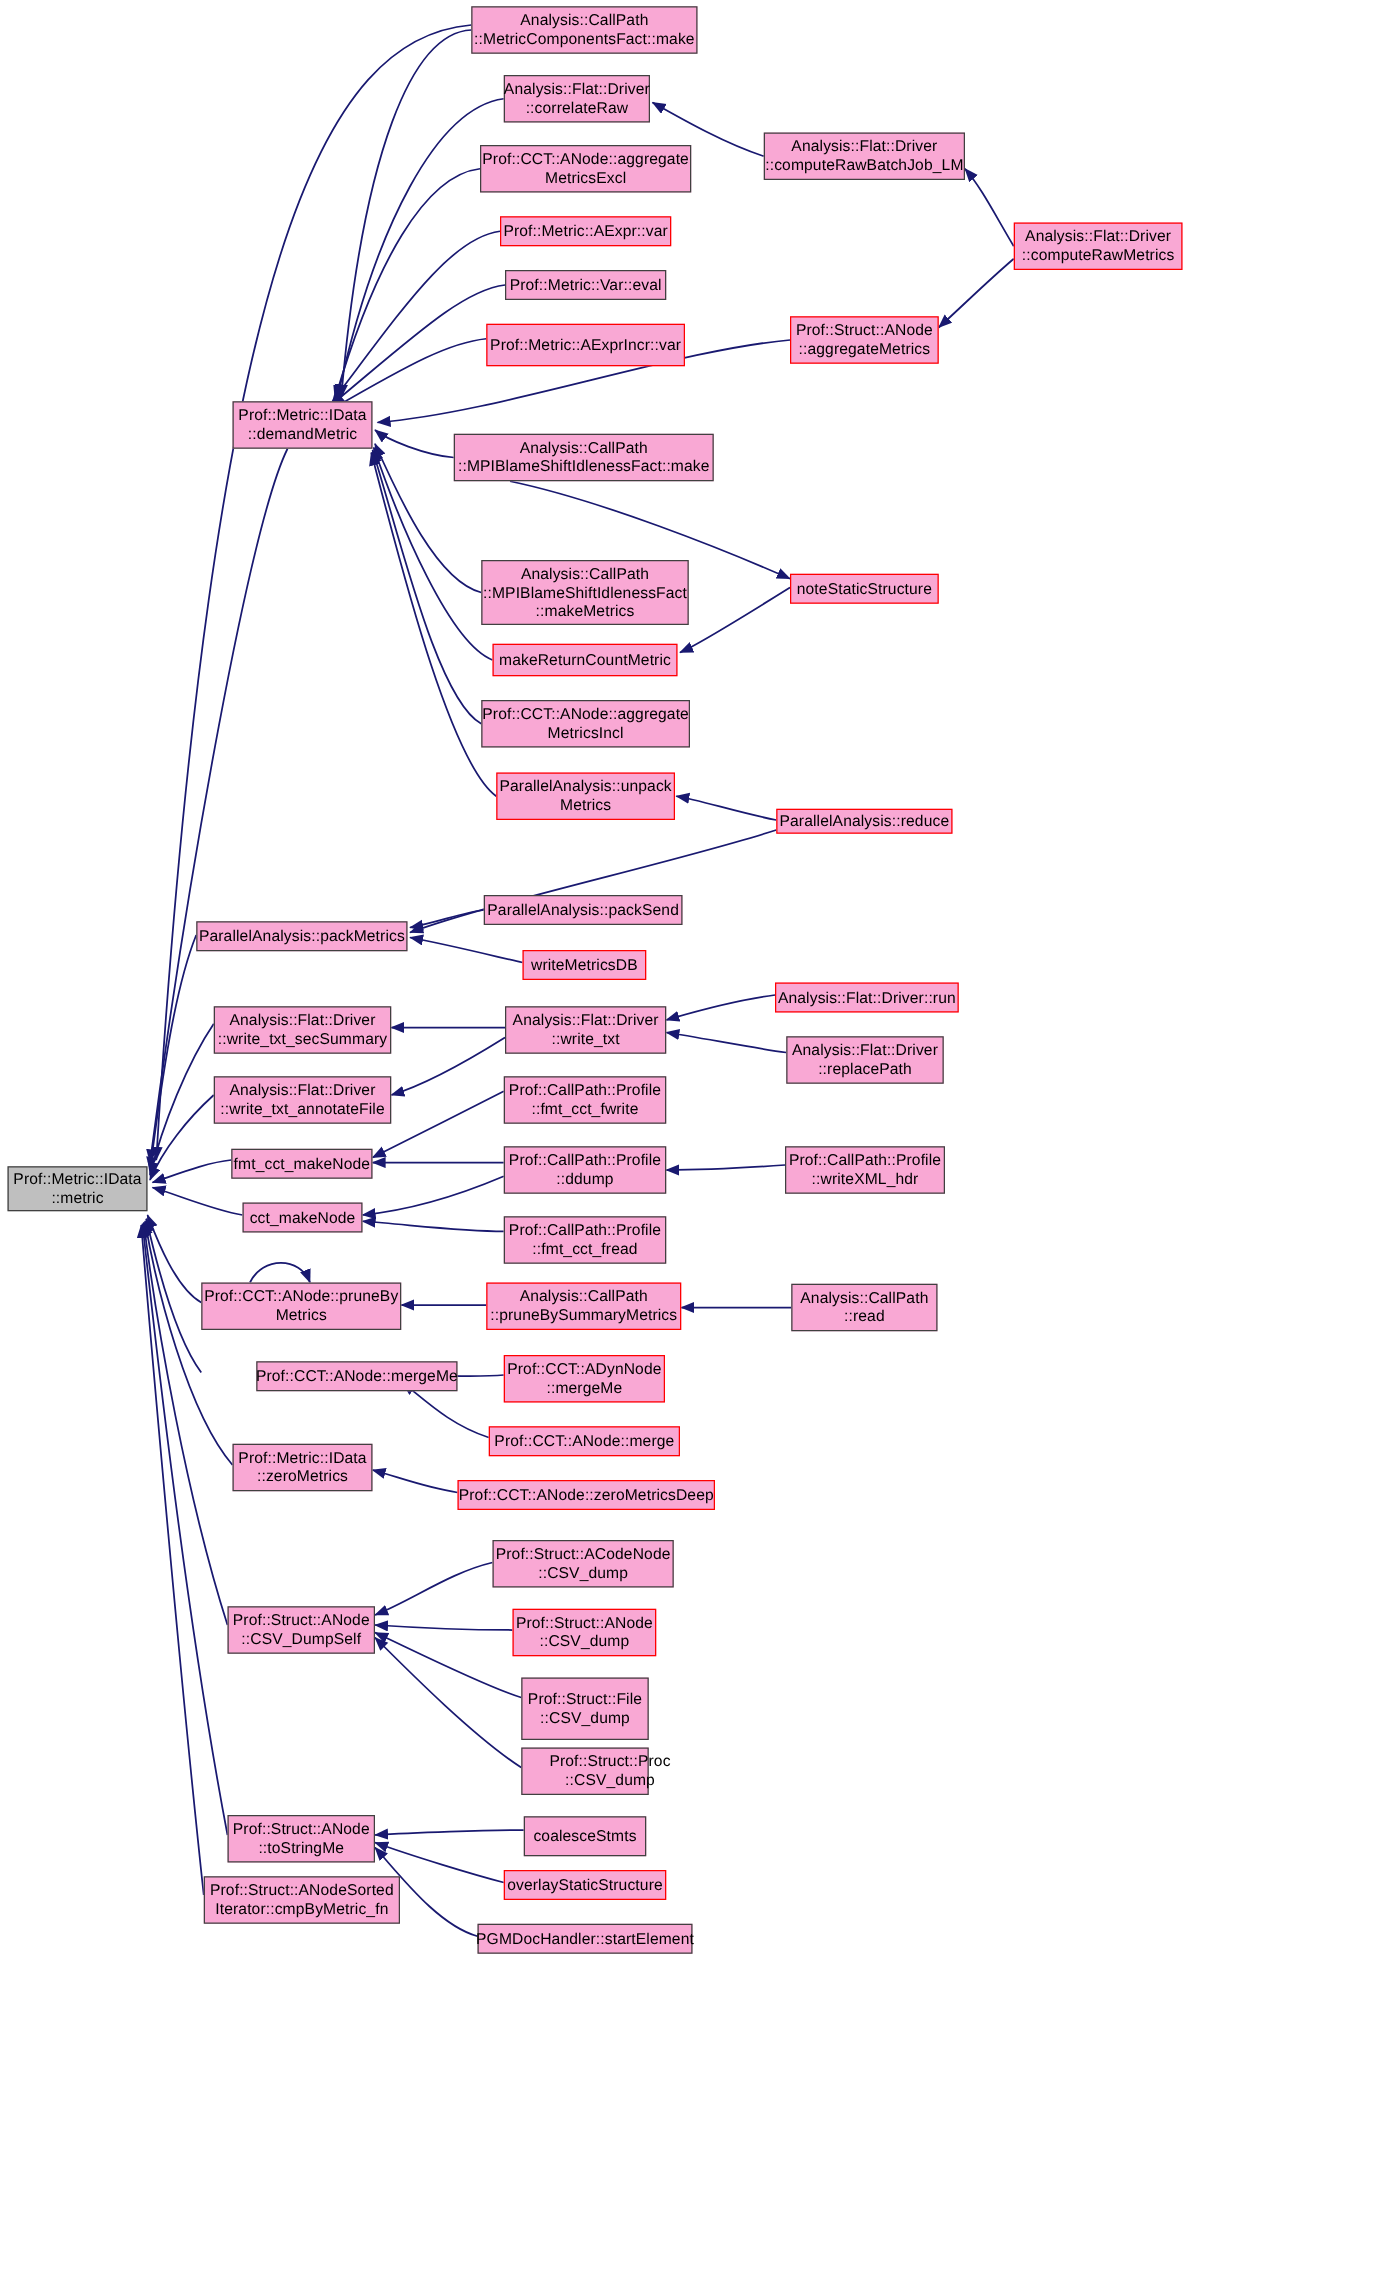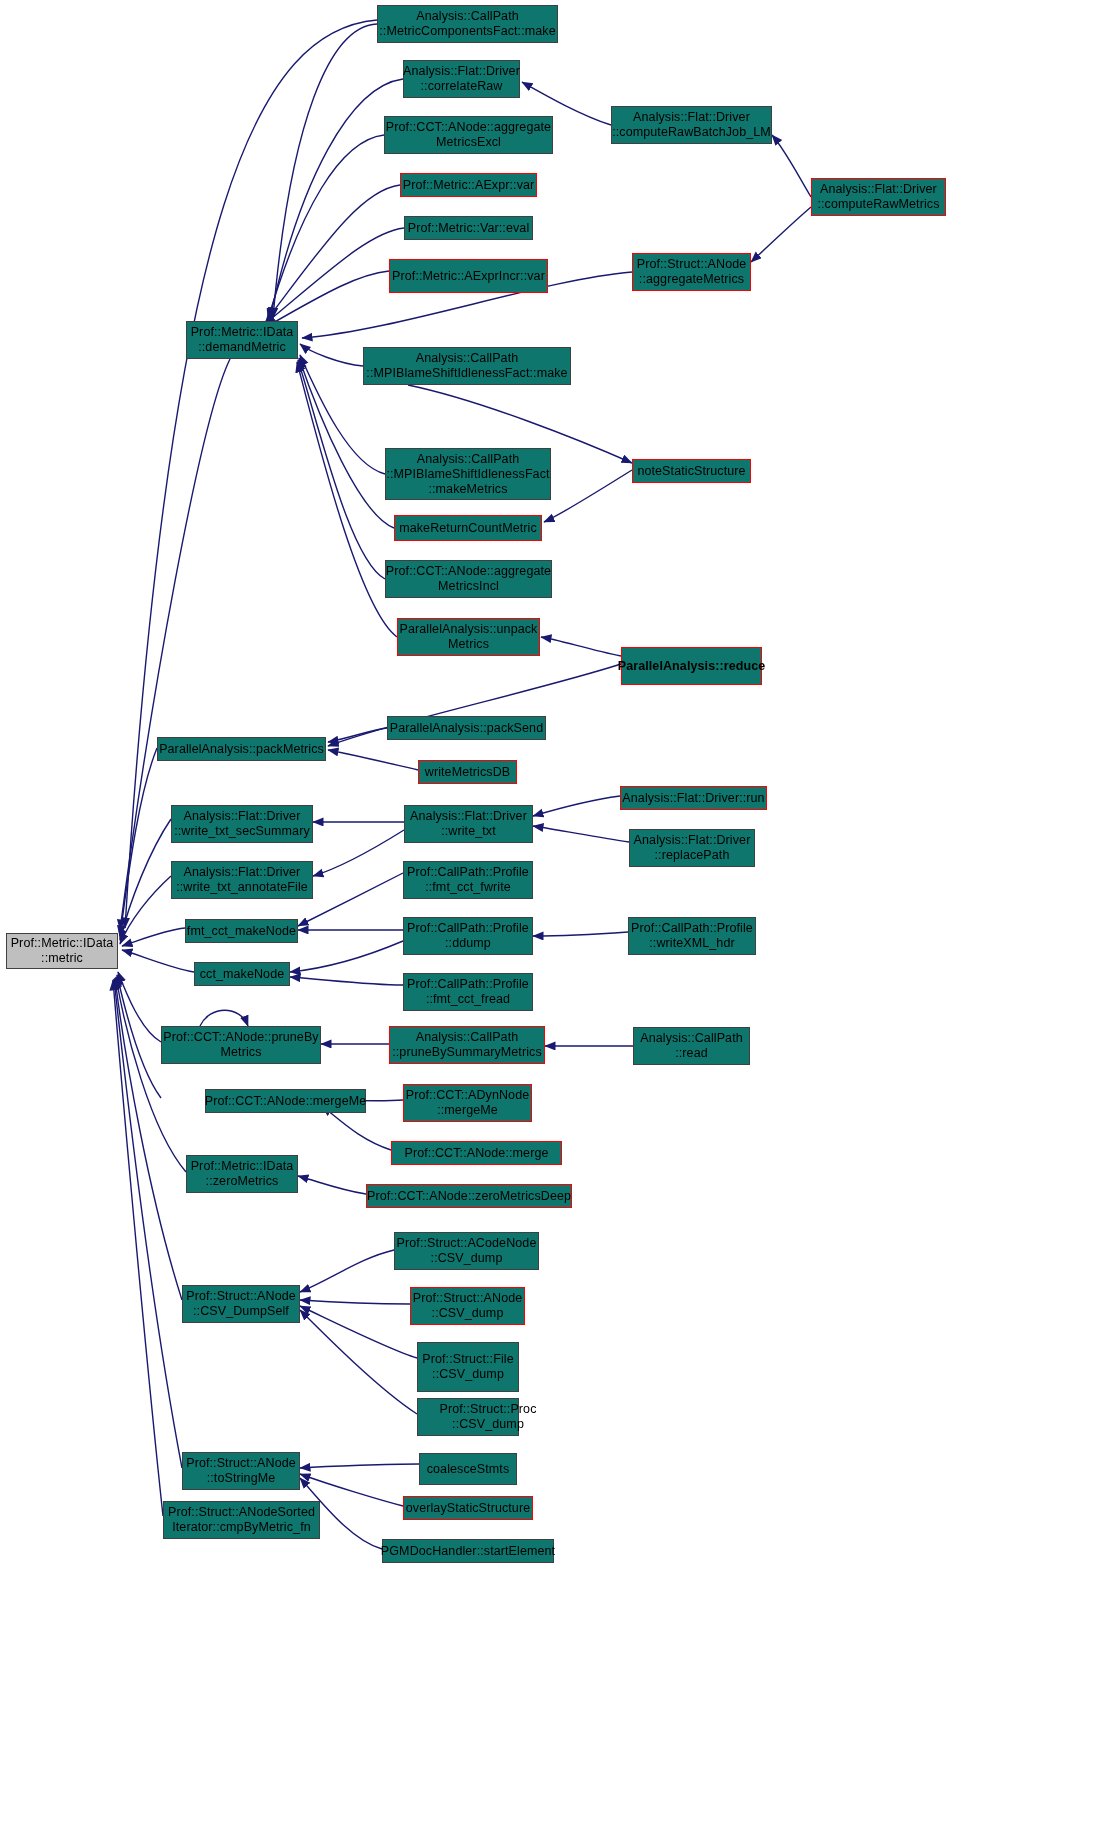--- a/index.html
+++ b/index.html
@@ -23,21 +23,21 @@
     height: 1827px;
     pointer-events: none;
   }
   .node {
     position: absolute;
     box-sizing: border-box;
     display: flex;
     align-items: center;
     justify-content: center;
     text-align: center;
-    background: #0f766e;
+    background: #f9a8d4;
     color: #000000;
     font-size: 12.5px;
     line-height: 15px;
     letter-spacing: 0.1px;
     white-space: pre-line;
     z-index: 5;
   }
   .node.black {
     border: 1.3px solid #404040;
   }
@@ -164,21 +164,21 @@
 ::fmt_cct_fread</span></div>
     <div class="node black" style="left: 161px; top: 1026px; width: 160px; height: 38px;"><span class="nlabel">Prof::CCT::ANode::pruneBy
 Metrics</span></div>
     <div class="node red" style="left: 389px; top: 1026px; width: 156px; height: 38px;"><span class="nlabel">Analysis::CallPath
 ::pruneBySummaryMetrics</span></div>
     <div class="node black" style="left: 633px; top: 1027px; width: 117px; height: 38px;"><span class="nlabel">Analysis::CallPath
 ::read</span></div>
     <div class="node black" style="left: 161px; top: 1089px; width: 161px; height: 24px; margin-left: 44px;"><span class="nlabel">Prof::CCT::ANode::mergeMe</span></div>
     <div class="node red" style="left: 403px; top: 1084px; width: 129px; height: 38px;"><span class="nlabel">Prof::CCT::ADynNode
 ::mergeMe</span></div>
-    <div class="node red" style="left: 391px; top: 1141px; width: 171px; height: 24px;"><span class="nlabel">Prof::CCT::ANode::merge</span></div>
+    <div class="node red" style="left: 391px; top: 1141px; width: 153px; height: 24px;"><span class="nlabel">Prof::CCT::ANode::merge</span></div>
     <div class="node black" style="left: 186px; top: 1155px; width: 112px; height: 38px;"><span class="nlabel">Prof::Metric::IData
 ::zeroMetrics</span></div>
     <div class="node red" style="left: 366px; top: 1184px; width: 206px; height: 24px;"><span class="nlabel">Prof::CCT::ANode::zeroMetricsDeep</span></div>
     <div class="node black" style="left: 394px; top: 1232px; width: 145px; height: 38px;"><span class="nlabel">Prof::Struct::ACodeNode
 ::CSV_dump</span></div>
     <div class="node black" style="left: 182px; top: 1285px; width: 118px; height: 38px;"><span class="nlabel">Prof::Struct::ANode
 ::CSV_DumpSelf</span></div>
     <div class="node red" style="left: 410px; top: 1287px; width: 115px; height: 38px;"><span class="nlabel">Prof::Struct::ANode
 ::CSV_dump</span></div>
     <div class="node black" style="left: 417px; top: 1342px; width: 102px; height: 50px;"><span class="nlabel">Prof::Struct::File
@@ -192,19 +192,19 @@
     <div class="node black" style="left: 382px; top: 1539px; width: 172px; height: 24px;"><span class="nlabel">PGMDocHandler::startElement</span></div>
     <div class="node black" style="left: 163px; top: 1501px; width: 157px; height: 38px;"><span class="nlabel">Prof::Struct::ANodeSorted
 Iterator::cmpByMetric_fn</span></div>
     <div class="node black" style="left: 611px; top: 106px; width: 161px; height: 38px;"><span class="nlabel">Analysis::Flat::Driver
 ::computeRawBatchJob_LM</span></div>
     <div class="node red" style="left: 811px; top: 178px; width: 135px; height: 38px;"><span class="nlabel">Analysis::Flat::Driver
 ::computeRawMetrics</span></div>
     <div class="node red" style="left: 632px; top: 253px; width: 119px; height: 38px;"><span class="nlabel">Prof::Struct::ANode
 ::aggregateMetrics</span></div>
     <div class="node red" style="left: 632px; top: 459px; width: 119px; height: 24px;"><span class="nlabel">noteStaticStructure</span></div>
-    <div class="node red" style="left: 621px; top: 647px; width: 141px; height: 38px; font-weight: bold;"><span class="nlabel">ParallelAnalysis::reduce</span></div>
+    <div class="node red" style="left: 621px; top: 647px; width: 141px; height: 20px;"><span class="nlabel">ParallelAnalysis::reduce</span></div>
     <div class="node red" style="left: 620px; top: 786px; width: 147px; height: 24px;"><span class="nlabel">Analysis::Flat::Driver::run</span></div>
     <div class="node black" style="left: 629px; top: 829px; width: 126px; height: 38px;"><span class="nlabel">Analysis::Flat::Driver
 ::replacePath</span></div>
     <div class="node black" style="left: 628px; top: 917px; width: 128px; height: 38px;"><span class="nlabel">Prof::CallPath::Profile
 ::writeXML_hdr</span></div>
   </div>
 
 </body></html>

